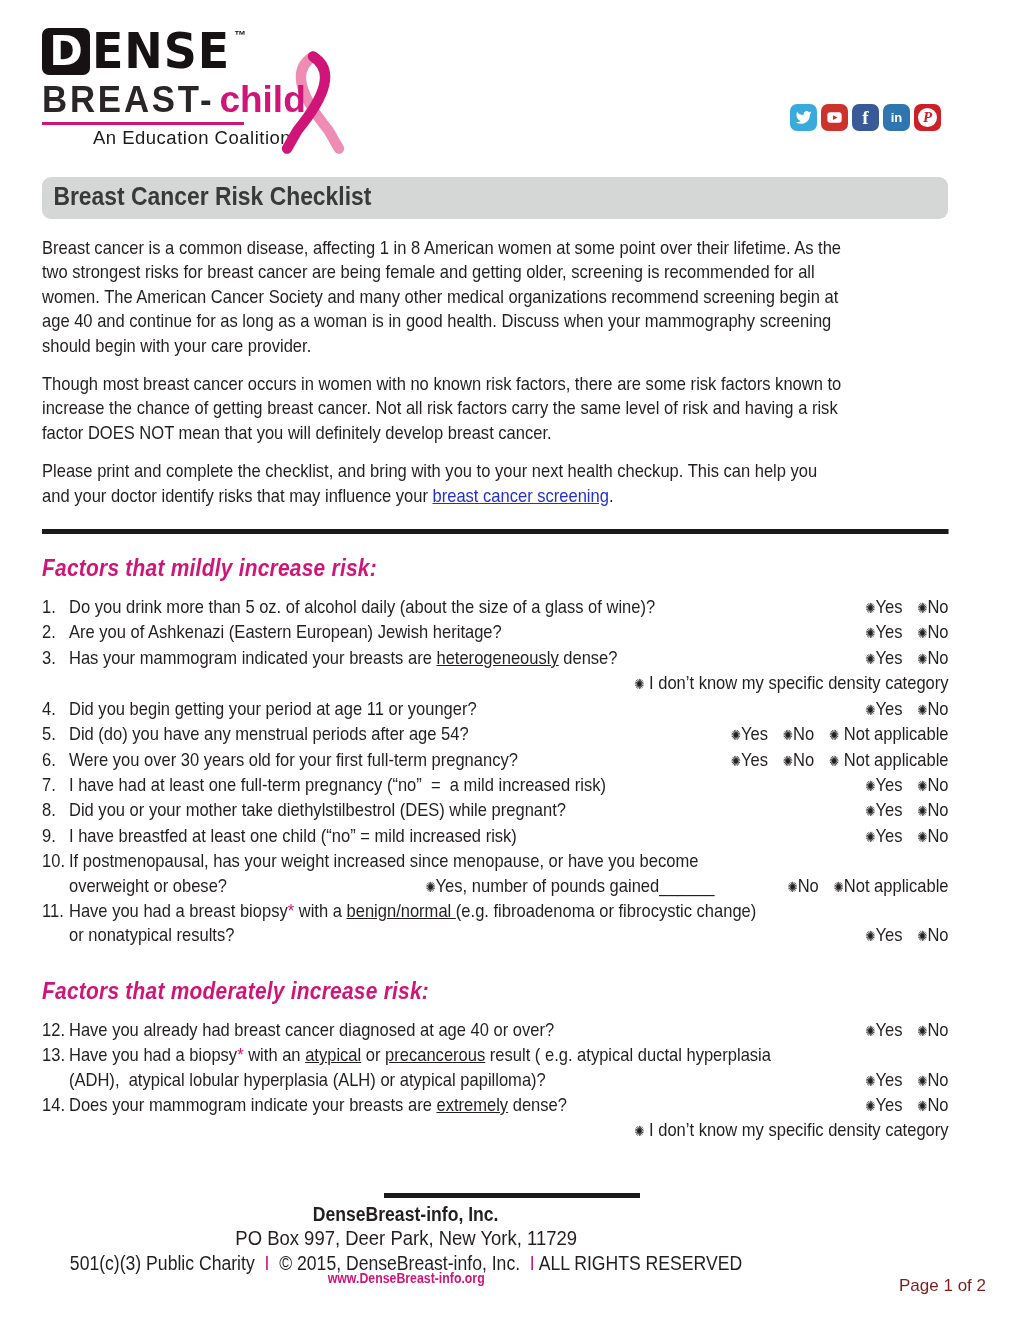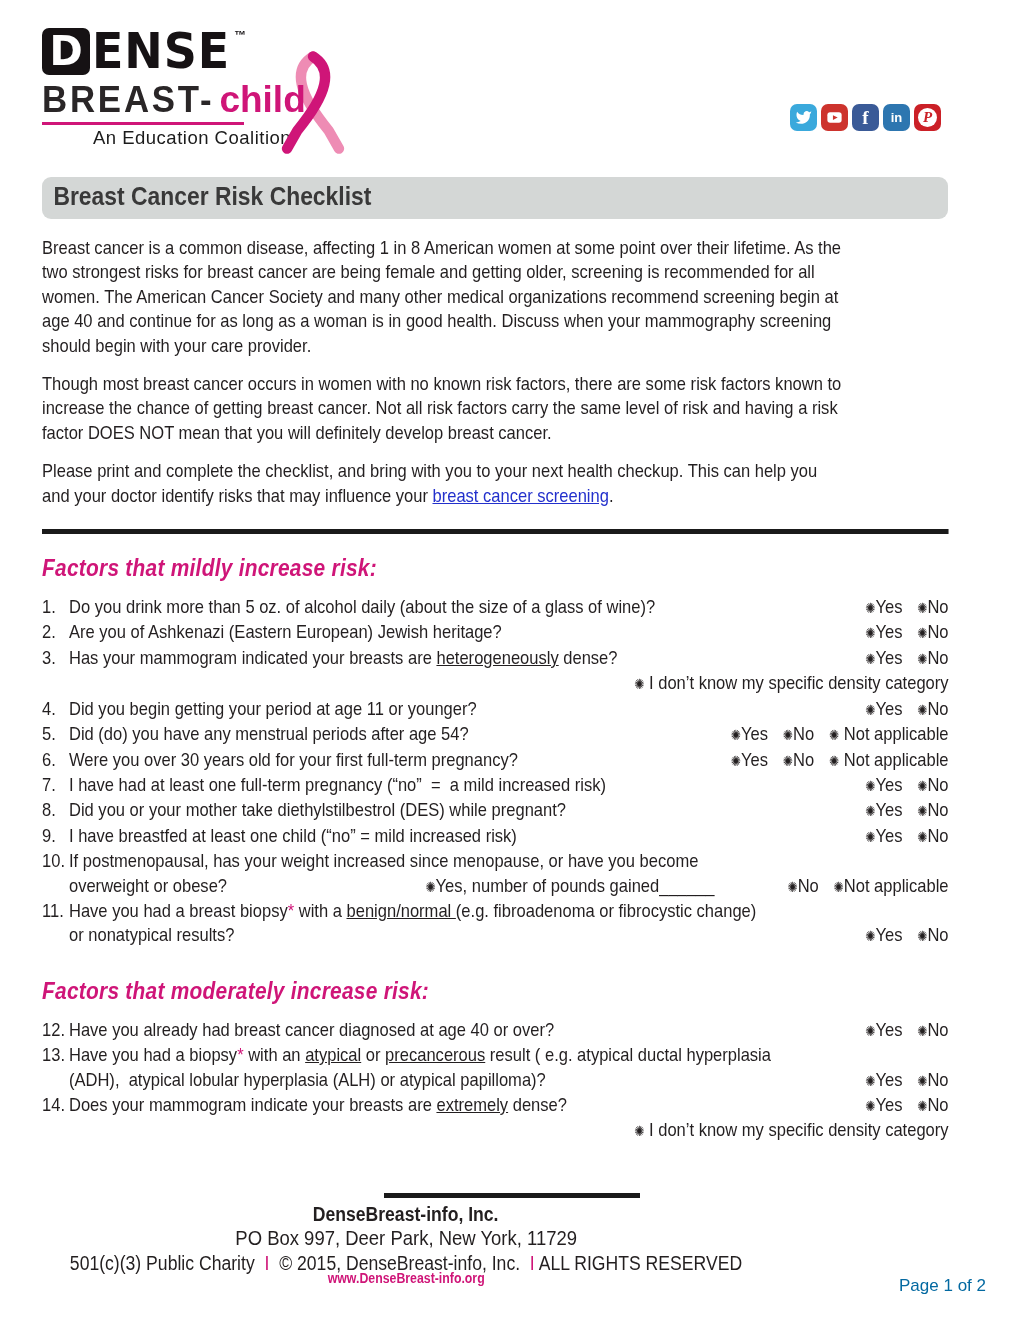--- a/index.html
+++ b/index.html
@@ -56,21 +56,21 @@
   .rnote{margin-left:auto;cursor:pointer;}
   
   .frule{position:absolute;left:384px;top:1193px;width:256px;height:5px;background:#1a1a1a;}
   .fline{position:absolute;left:0;width:812px;text-align:center;}
   .fline>span{display:inline-block;transform:scaleX(0.88);white-space:pre;}
   .forg{top:1203px;font-size:20px;font-weight:bold;}
   .faddr{top:1226px;font-size:21px;font-weight:normal;}
   .flegal{top:1252px;font-size:20px;}
   .furl{top:1270px;font-size:14px;font-weight:bold;}
   .furl span{color:#cf1578;text-decoration:none;cursor:pointer;}
-  .fpage{position:absolute;right:38px;top:1276px;font-size:17px;color:#0369a1;}
+  .fpage{position:absolute;right:38px;top:1276px;font-size:17px;color:#7f1d1d;}
 </style>
 </head>
 <body>
 
 <div class="logo">
   <svg class="ribbon" width="78" height="122" viewBox="0 0 60 94">
     <path d="M30 5 C 14 15, 19 34, 42 62 L 50 76" fill="none" stroke="#ee8cb4" stroke-width="8" stroke-linecap="round"></path>
     <path d="M30 5 C 46 15, 41 34, 18 62 L 10 76" fill="none" stroke="#cf1578" stroke-width="8" stroke-linecap="round"></path>
   </svg>
   <div class="logo-row1">

